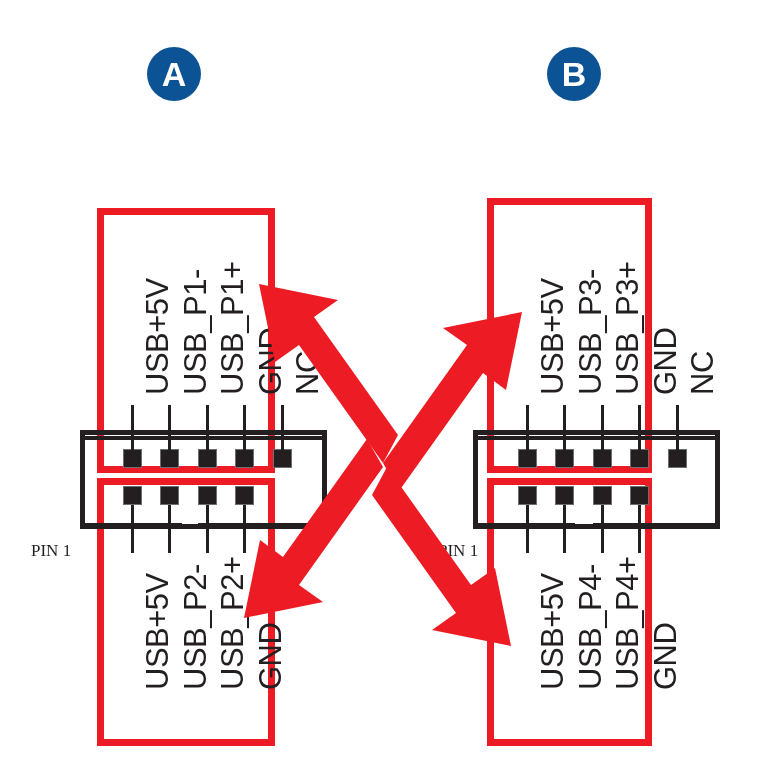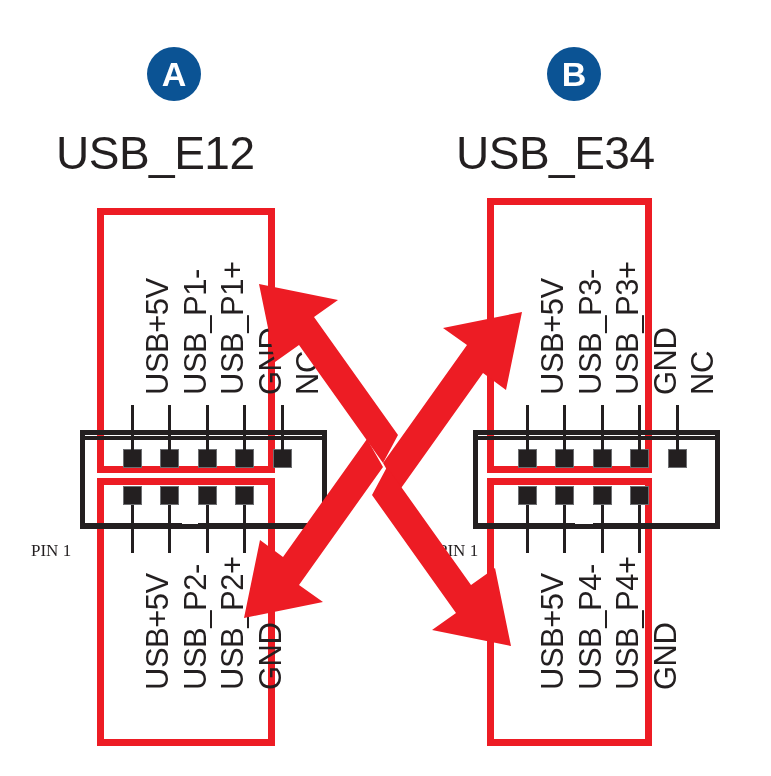--- a/index.html
+++ b/index.html
@@ -129,21 +129,20 @@
     height: 776px;
     pointer-events: none;
   }
 </style>
 </head>
 <body>
 
 <div id="diagram">
 
   <div class="badge badge-a" style="--badge-color: #0b5394;">A</div>
-  <div class="conn-title title-a">USB_E12</div>
 
   <div class="red-box red-a-top" style="border-color: rgb(237, 28, 36);"></div>
   <div class="red-box red-a-bottom" style="border-color: rgb(237, 28, 36);"></div>
 
   <div class="header-rect hdr-a"></div>
 
   <div class="pin pin-top" style="left:123px;"></div>
   <div class="pin pin-top" style="left:160px;"></div>
   <div class="pin pin-top" style="left:198px;"></div>
   <div class="pin pin-top" style="left:235px;"></div>
@@ -177,21 +176,20 @@
   <div class="pin-label" style="left:290px; top:395px;">NC</div>
 
   <div class="pin-label" style="left:140px; top:690px;">USB+5V</div>
   <div class="pin-label" style="left:178px; top:690px;">USB_P2-</div>
   <div class="pin-label" style="left:215px; top:690px;">USB_P2+</div>
   <div class="pin-label" style="left:253px; top:690px;">GND</div>
 
   <div class="pin1-label pin1-a">PIN 1</div>
 
   <div class="badge badge-b" style="--badge-color: #0b5394;">B</div>
-  <div class="conn-title title-b">USB_E34</div>
 
   <div class="red-box red-b-top" style="border-color: rgb(237, 28, 36);"></div>
   <div class="red-box red-b-bottom" style="border-color: rgb(237, 28, 36);"></div>
 
   <div class="header-rect hdr-b"></div>
 
   <div class="pin pin-top" style="left:518px;"></div>
   <div class="pin pin-top" style="left:555px;"></div>
   <div class="pin pin-top" style="left:593px;"></div>
   <div class="pin pin-top" style="left:630px;"></div>

